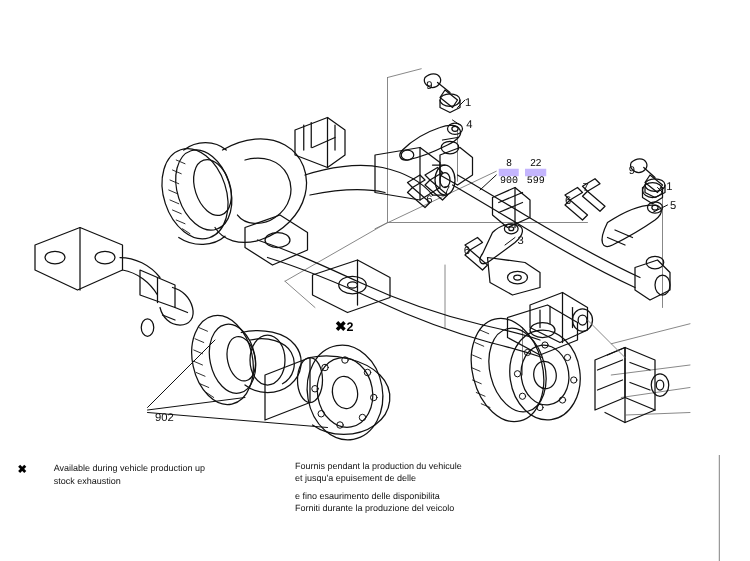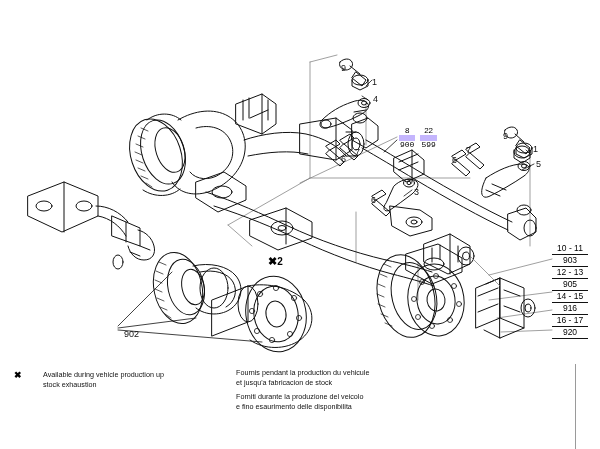--- a/index.html
+++ b/index.html
@@ -343,58 +343,40 @@
     <div class="f">
       <div class="num">8</div>
       <div class="den">900</div>
     </div>
     <div class="f">
       <div class="num">22</div>
       <div class="den">599</div>
     </div>
   </div>
 
-  <div id="reftable">
-    <div class="grp">
-      <div class="rowtop">10 - 11</div>
-      <div class="rowbot">903</div>
-    </div>
-    <div class="grp">
-      <div class="rowtop">12 - 13</div>
-      <div class="rowbot">905</div>
-    </div>
-    <div class="grp">
-      <div class="rowtop">14 - 15</div>
-      <div class="rowbot">916</div>
-    </div>
-    <div class="grp">
-      <div class="rowtop">16 - 17</div>
-      <div class="rowbot">920</div>
-    </div>
-  </div>
 
   <div id="legend">
 
     <div class="legmark">✖</div>
 
     <div class="legcol" id="legcol1">
       <div class="txt">
         <div>Available during vehicle production up</div>
         <div>stock exhaustion</div>
       </div>
     </div>
 
     <div class="legcol" id="legcol2">
       <div class="legblock">
         <div>Fournis pendant la production du vehicule</div>
-        <div>et jusqu'a fabricacion de stock</div>
+        <div>et jusqu'a epuisement de delle</div>
       </div>
       <div class="legblock">
+        <div>e fino esaurimento delle disponibilita</div>
         <div>Forniti durante la produzione del veicolo</div>
-        <div>e fino esaurimento delle disponibilita</div>
       </div>
     </div>
 
 
   </div>
 
   <div id="vrule"></div>
 
 </div>
 

